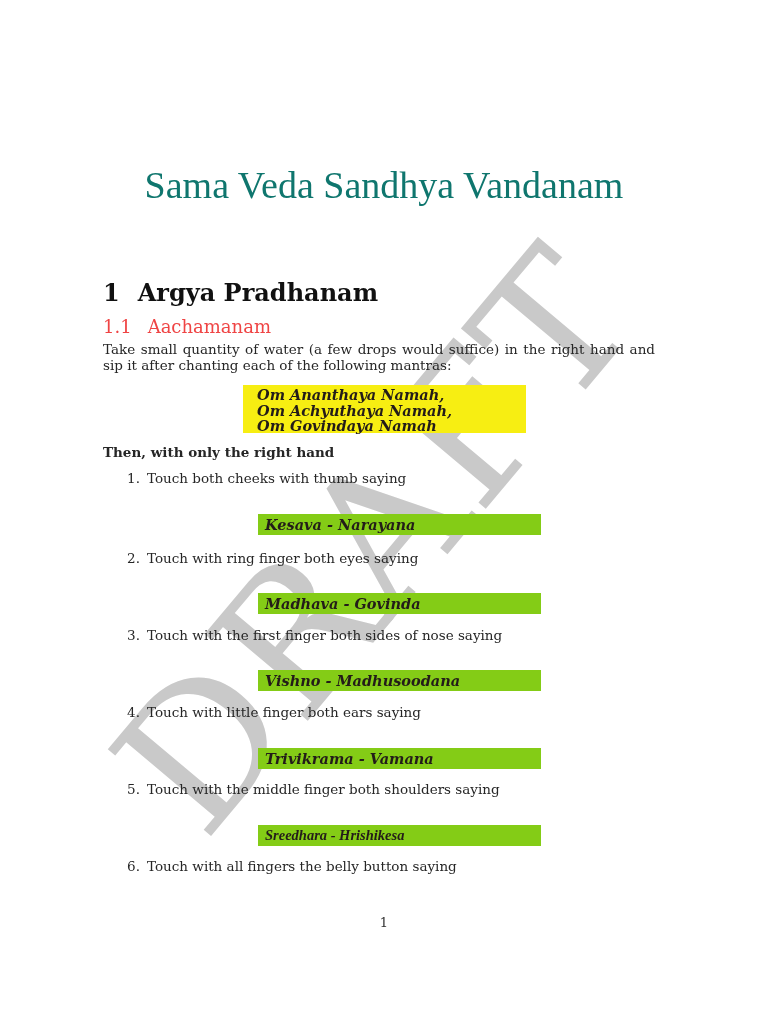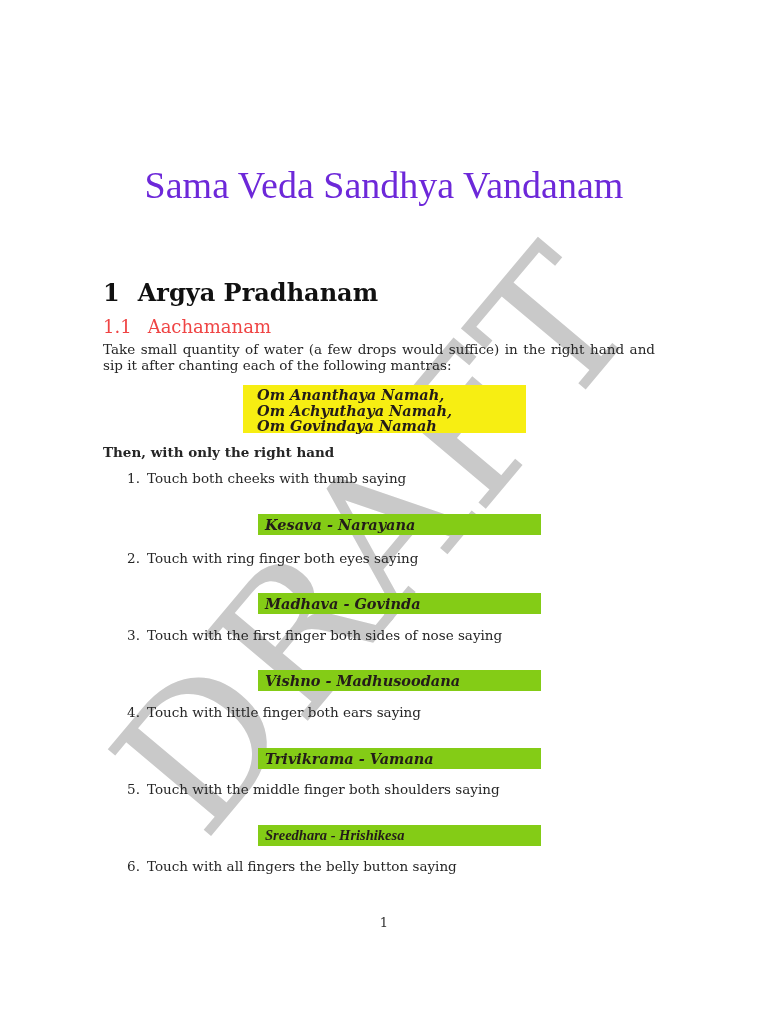--- a/index.html
+++ b/index.html
@@ -22,21 +22,21 @@
     z-index:0;
     white-space:nowrap;
     user-select:none;
   }
   .content{position:absolute;inset:0;z-index:1;}
   .doc-title{
     position:absolute;top:163px;left:0;width:768px;
     margin:0;text-align:center;
     font-family:"Liberation Serif", serif;
     font-weight:normal;
-    font-size:38px;color:#6d28d9;
+    font-size:38px;color:#0f766e;
   }
   .doc-author{
     position:absolute;top:226px;left:0;width:768px;
     text-align:center;
     font-family:"Liberation Serif", serif;
     font-size:15px;color:#222222;
   }
   .sec-heading{
     position:absolute;top:278px;left:103px;
     font-weight:bold;font-size:24px;color:#111111;

